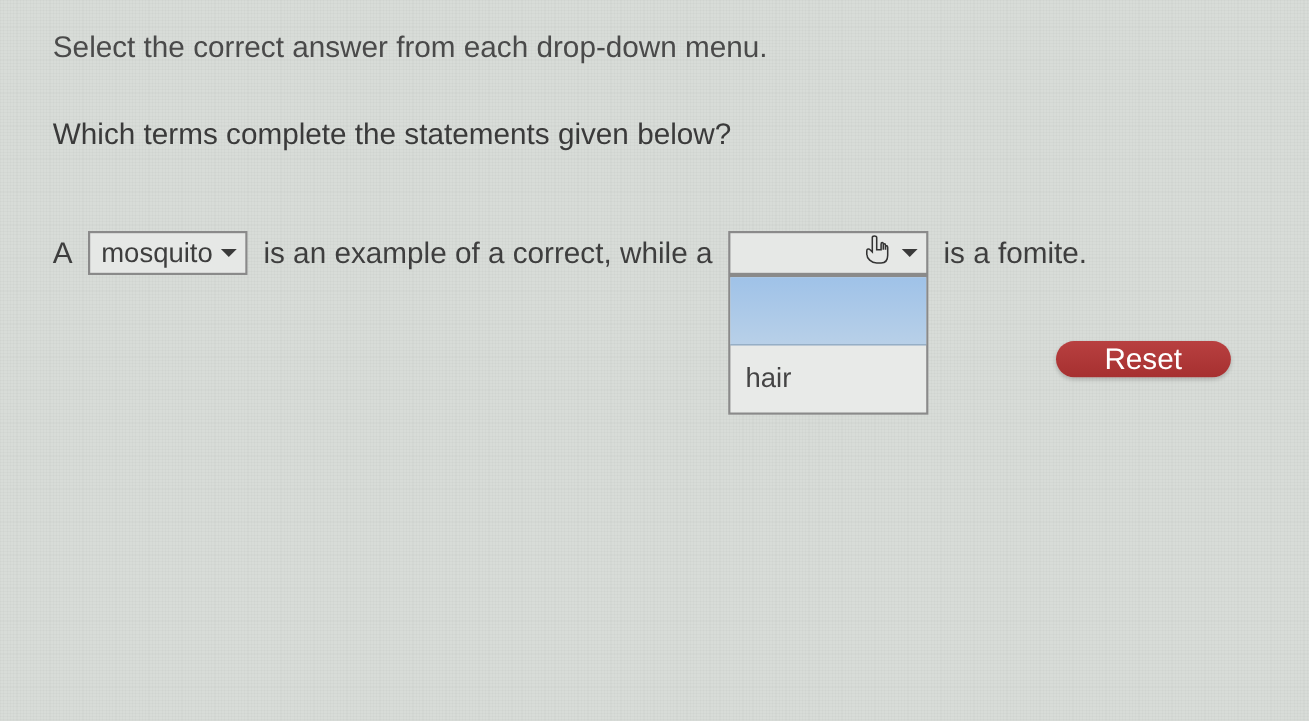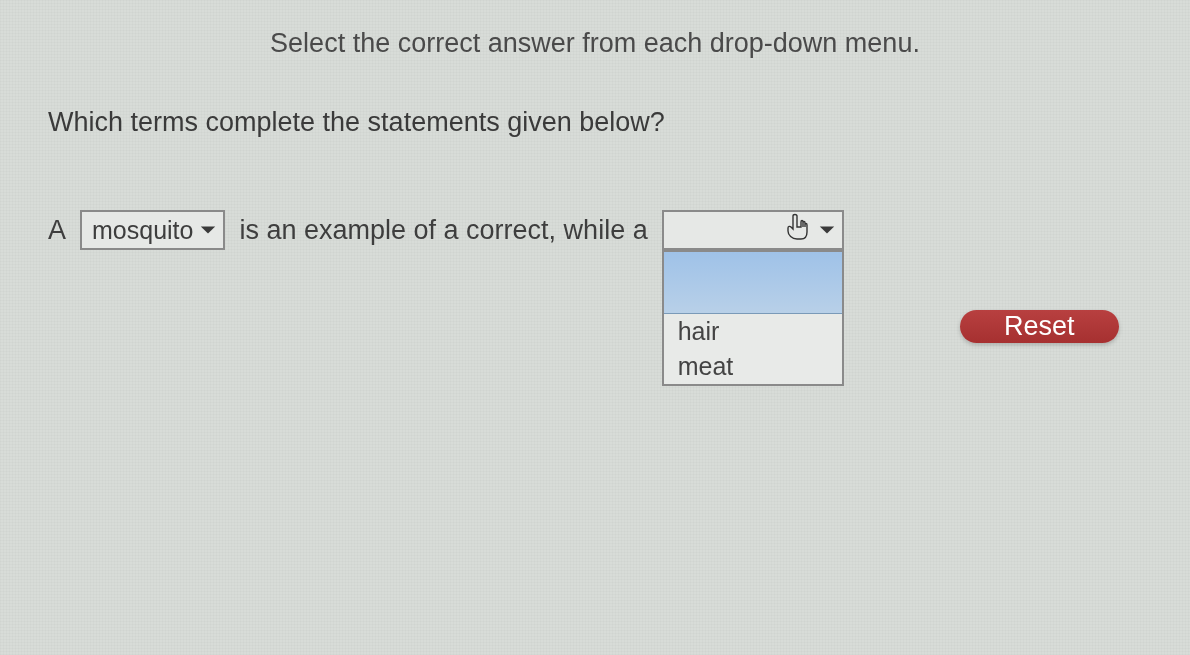--- a/index.html
+++ b/index.html
@@ -17,21 +17,20 @@
       font-family: Arial, Helvetica, sans-serif;
       color: #3e3e3e;
       padding: 28px 48px;
       position: relative;
     }
     .instruction {
       font-size: 27px;
       color: #4a4a4a;
       margin-bottom: 48px;
       font-weight: 400;
-      text-align: center;
     }
     .question {
       font-size: 27px;
       color: #3a3a3a;
       margin-bottom: 72px;
       font-weight: 400;
     }
     .sentence-row {
       display: flex;
       align-items: center;
@@ -79,21 +78,21 @@
     .dropdown-list {
       position: absolute;
       top: 40px;
       left: 0;
       width: 182px;
       border: 2px solid #8a8a8a;
       background: #e8eae8;
       z-index: 10;
     }
     .dropdown-item {
-      padding: 3px 14px;
+      padding: 16px 14px;
       font-size: 25px;
       color: #444;
       cursor: pointer;
       border-bottom: 0;
     }
     .dropdown-item.highlighted {
       background: linear-gradient(#9fc2e8, #b8d0e8);
       border-bottom: 1px solid #7a9ab8;
       padding: 24px 14px;
     }
@@ -149,19 +148,19 @@
       </span>
       <span class="chevron">
         <svg viewBox="0 0 20 14">
             <path d="M2 3 L10 11 L18 3 Z"></path>
           </svg>
       </span>
     </span>
     <div class="dropdown-list">
       <div class="dropdown-item highlighted empty"></div>
       <div class="dropdown-item">hair</div>
-      <div class="dropdown-item">meat</div>
     </div>
   </span>
 
+  <span class="txt">is a fomite.</span>
 </div>
 
 <button class="reset-btn">Reset</button>
 
 </body></html>

